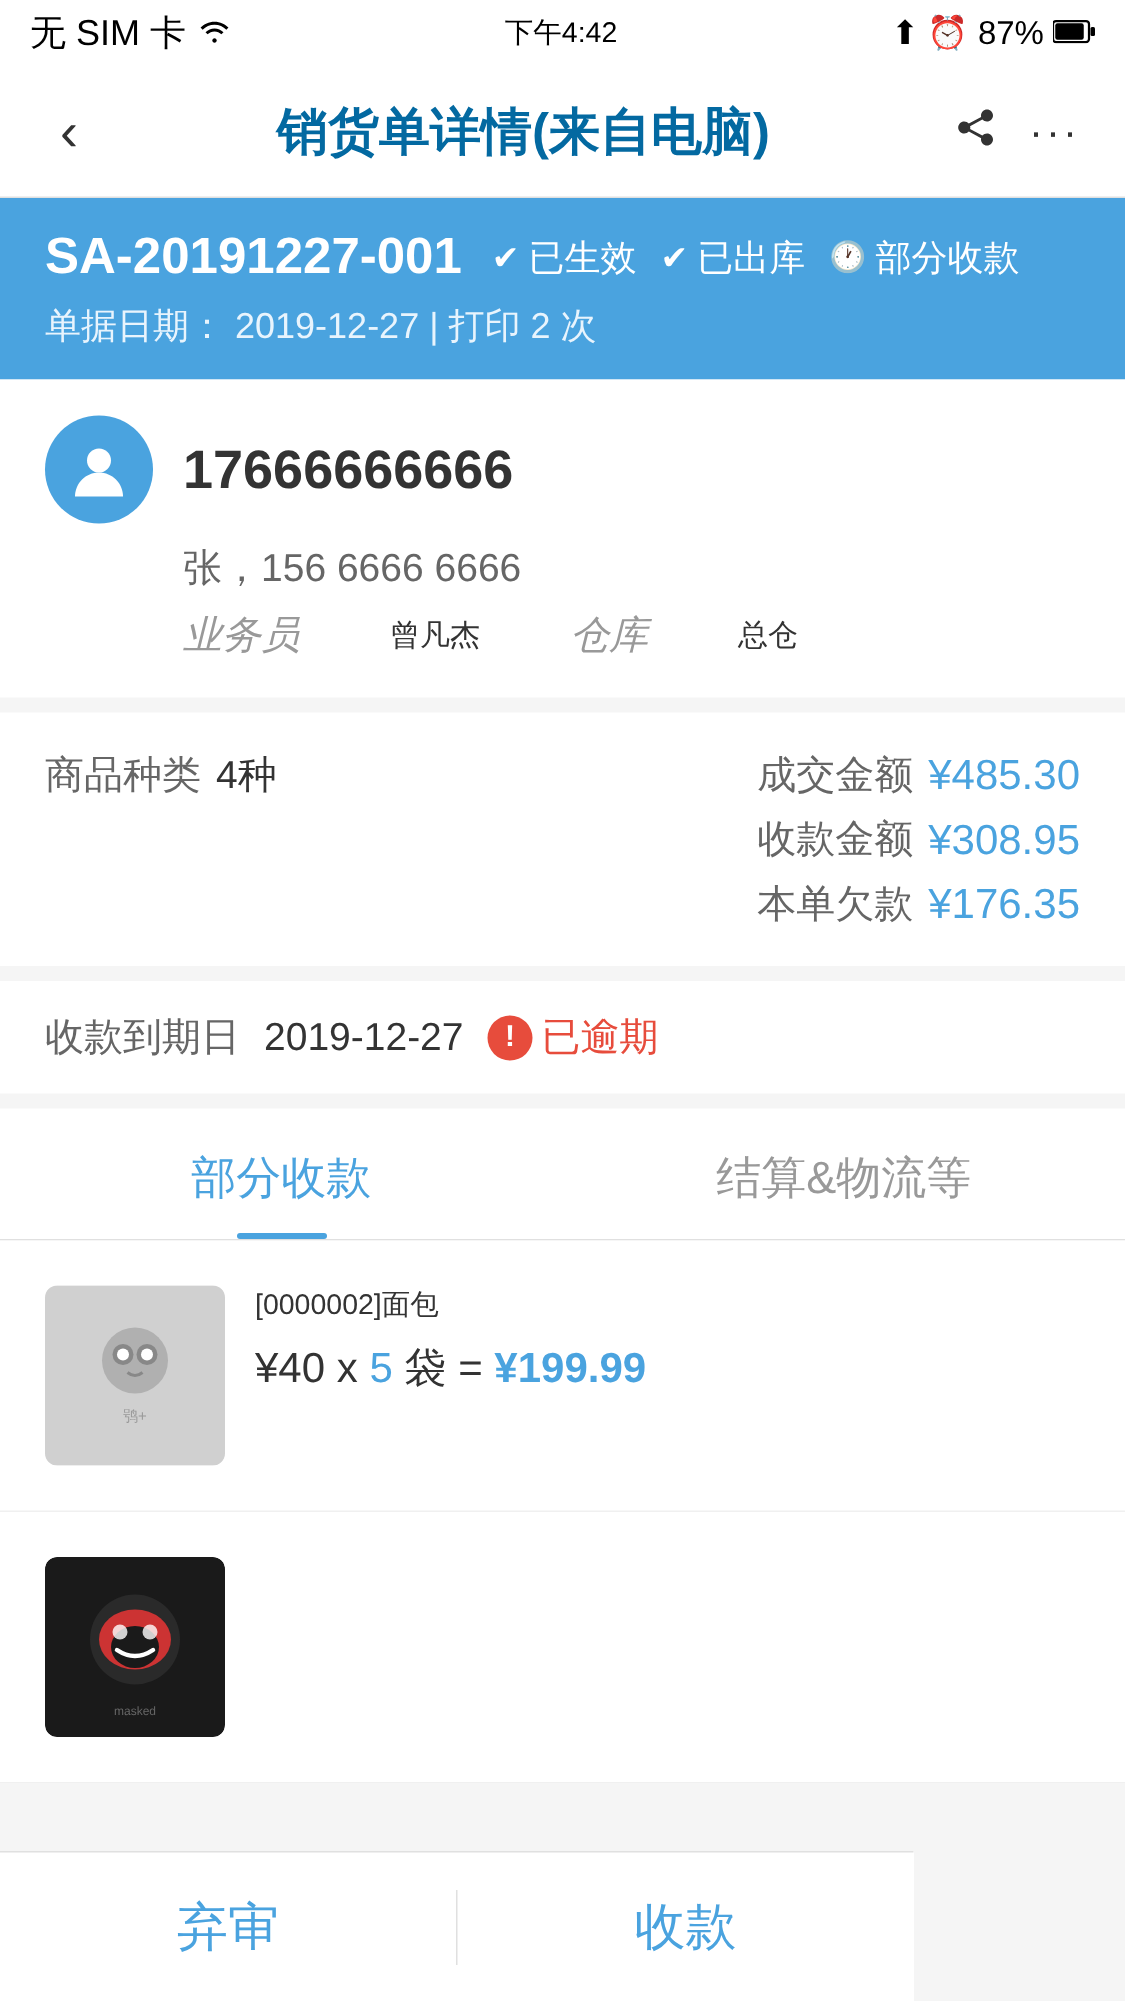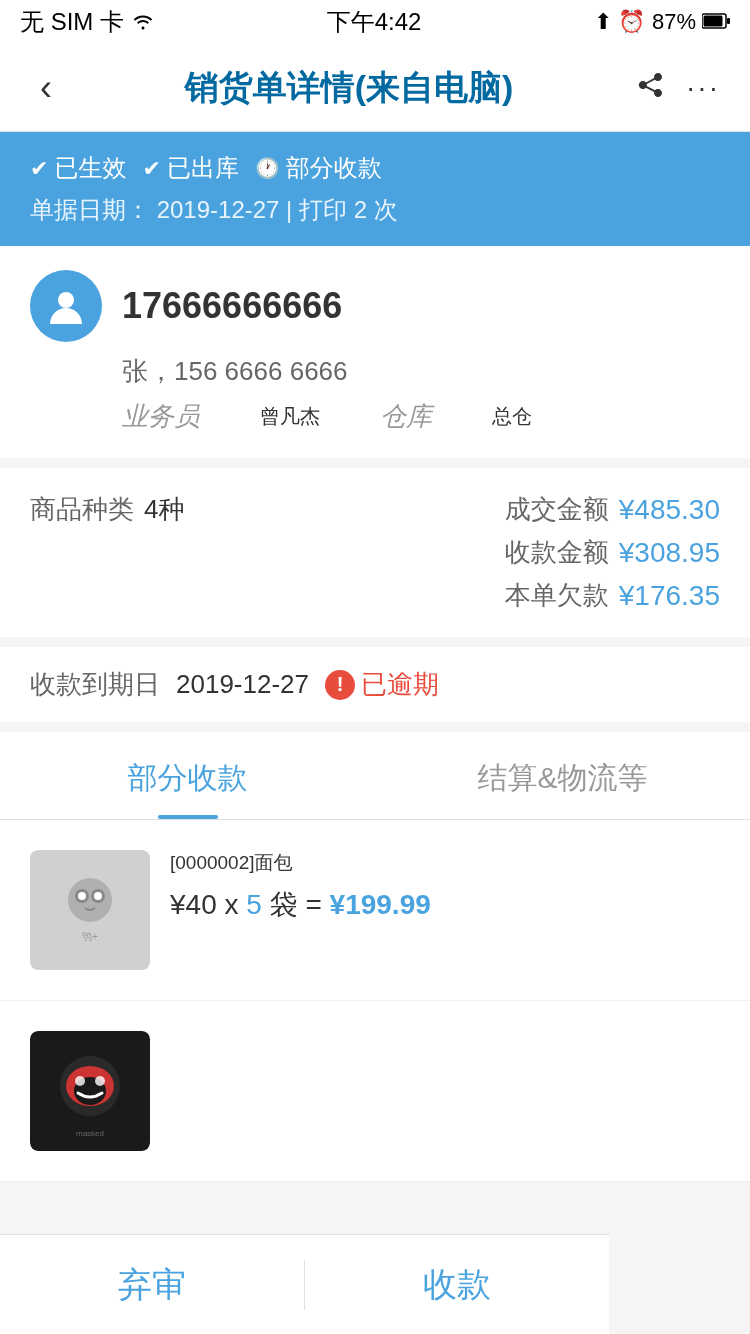--- a/index.html
+++ b/index.html
@@ -18,21 +18,21 @@
       background: #fff;
       height: 44px;
       display: flex;
       align-items: center;
       justify-content: space-between;
       padding: 0 20px;
       font-size: 24px;
       color: #000;
     }
     .status-left { display: flex; align-items: center; gap: 8px; font-size: 24px; }
-    .status-center { font-size: 24px; font-weight: 500; }
+    .status-center { font-size: 19px; font-weight: 500; }
     .status-right { display: flex; align-items: center; gap: 6px; font-size: 22px; }
 
     
     .nav-bar {
       background: #fff;
       height: 88px;
       display: flex;
       align-items: center;
       justify-content: space-between;
       padding: 0 30px;
@@ -364,20 +364,21 @@
       <svg width="30" height="30" viewBox="0 0 30 30" fill="none">
         <path d="M22 20c-1.2 0-2.3.5-3.1 1.3L10.7 17c.2-.6.3-1.3 0-1.9l8.2-4.4C19.7 11.5 20.8 12 22 12c2.2 0 4-1.8 4-4s-1.8-4-4-4-4 1.8-4 4c0 .3 0 .7.1 1L9.9 13.4C9.1 12.5 8 12 6.8 12c-2.2 0-4 1.8-4 4s1.8 4 4 4c1.2 0 2.3-.5 3.1-1.3l8.2 4.4c-.1.3-.1.6-.1.9 0 2.2 1.8 4 4 4s4-1.8 4-4-1.8-4-4-4z" fill="#333"></path>
       </svg>
     </span>
     <span class="nav-more">···</span>
   </div>
 </div>
 
 <div class="order-banner">
   <div class="order-id-row">
+    <span class="order-id">SA-20191227-001</span>
     <div class="status-badges">
       <span class="badge">
         <span class="badge-check"></span>
         <span>已生效</span>
       </span>
       <span class="badge">
         <span class="badge-check"></span>
         <span>已出库</span>
       </span>
       <span class="badge">

